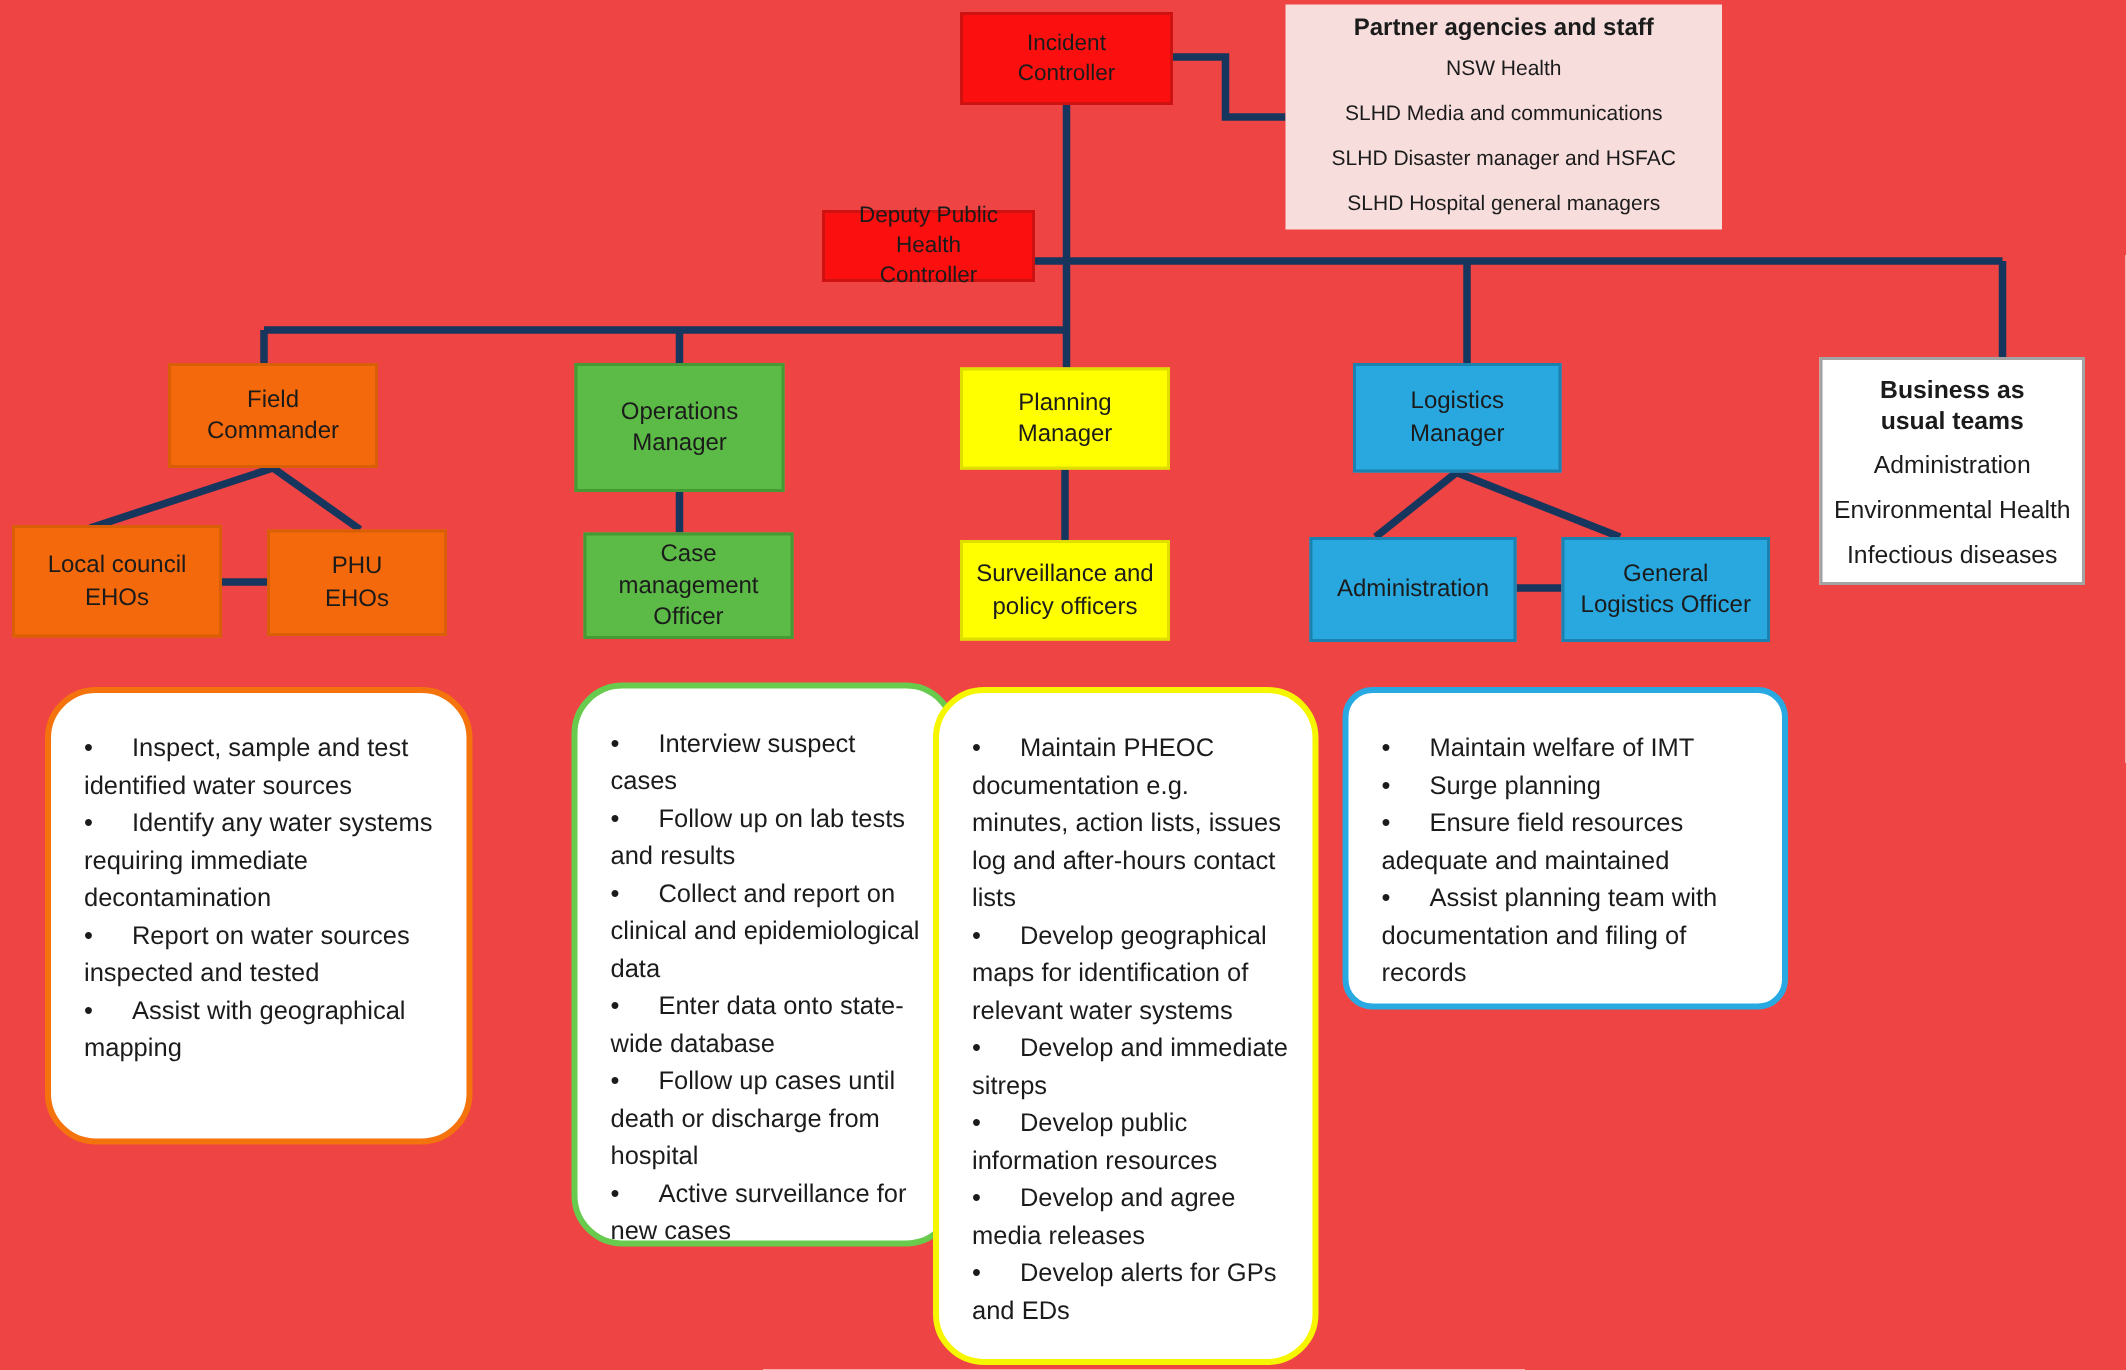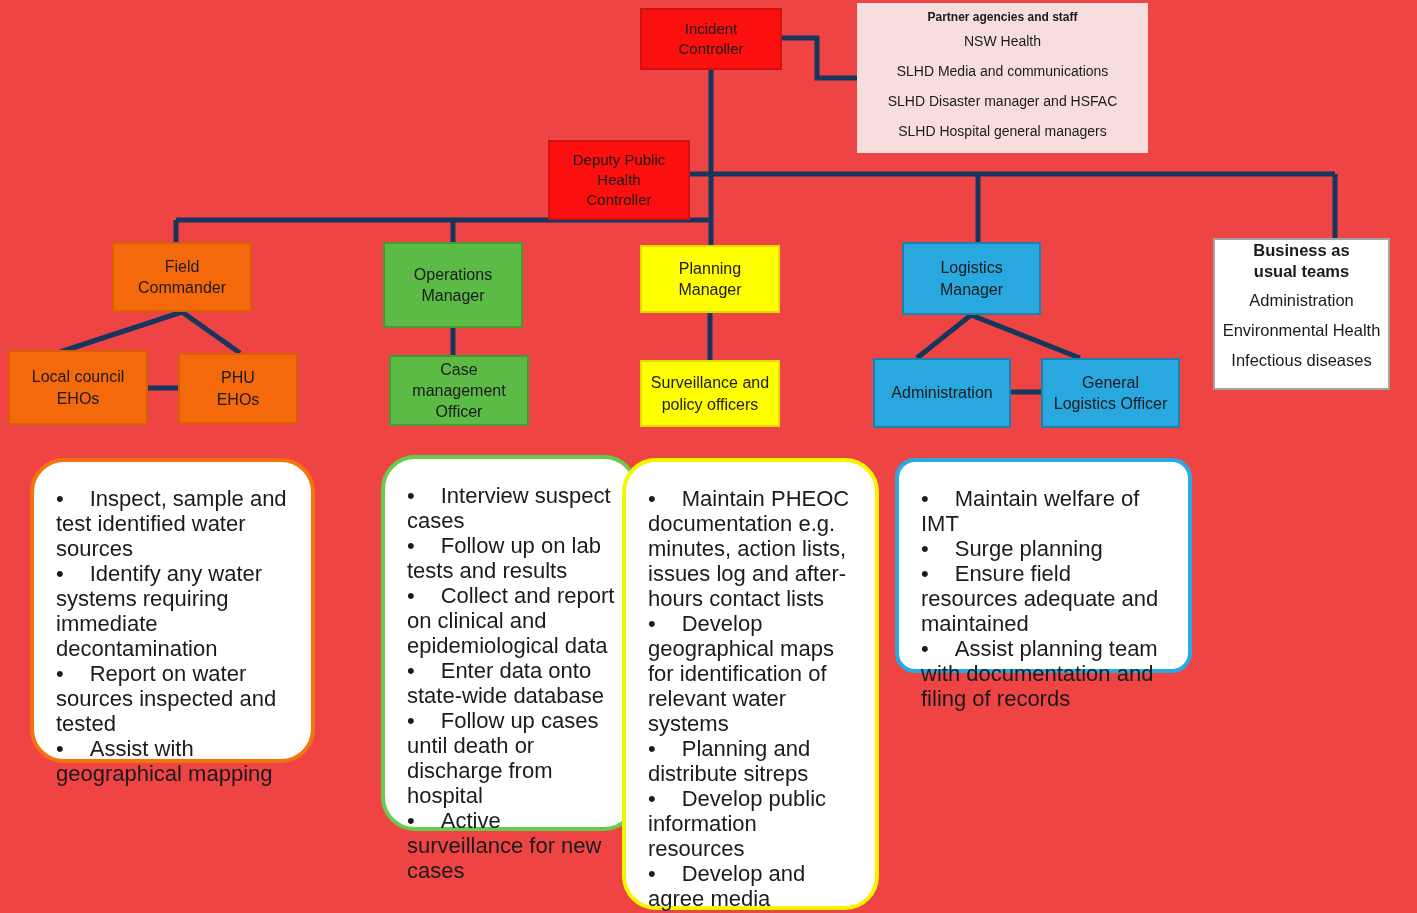--- a/index.html
+++ b/index.html
@@ -15,30 +15,30 @@
   }
   .node.red{background:#FB0F0F;border-color:#CE1212;font-size:15px;padding:0 14px;}
   .node.orange{background:#F4690B;border-color:#D95F06;}
   .node.green{background:#5CBA47;border-color:#459A34;}
   .node.yellow{background:#FFFF00;border-color:#DEDE00;}
   .node.blue{background:#29A8E0;border-color:#1B82B0;}
   .node.pad-s{padding:0 8px;}
 
   .panel{position:absolute;box-sizing:border-box;text-align:center;}
   .panel-partner{background:#F7DEDD;padding-top:7px;}
-  .panel-partner .panel-title{font-weight:bold;font-size:12px;margin-bottom:2px;}
+  .panel-partner .panel-title{font-weight:bold;font-size:16px;margin-bottom:2px;}
   .panel-partner .panel-item{font-size:14px;line-height:30px;}
-  .panel-business{background:#ffffff;border:2px solid #A3A3A3;}
+  .panel-business{background:#ffffff;border:2px solid #A3A3A3;padding-top:10px;}
   .panel-business .panel-title{font-weight:bold;font-size:16.5px;line-height:1.25;margin:0 30px 4px 30px;}
   .panel-business .panel-item{font-size:16.5px;line-height:30px;}
 
   .tasklist{
     position:absolute;box-sizing:border-box;background:#ffffff;
     border:4px solid;border-radius:34px;
-    padding:24px 16px 0 22px;font-size:22px;line-height:25px;
+    padding:24px 16px 0 22px;font-size:17px;line-height:25px;
   }
   .tasklist.orange{border-color:#F4730C;}
   .tasklist.green{border-color:#68CB4D;}
   .tasklist.yellow{border-color:#F6F600;}
   .tasklist.blue{border-color:#29A9E1;border-radius:20px;}
   .task-item::before{content:"\2022";margin-right:26px;}
 </style>
 </head>
 <body>
 
@@ -58,21 +58,21 @@
     <path d="M148 388 H178"></path>
     <path d="M453 313 V355"></path>
     <path d="M710 313 V360"></path>
     <path d="M971 315 L917 358"></path>
     <path d="M971 315 L1080 358"></path>
     <path d="M1011 392 H1041"></path>
   </svg>
 
   <div class="node red" style="left:640px;top:8px;width:142px;height:62px;">Incident Controller</div>
 
-  <div class="node red" style="left:548px;top:140px;width:142px;height:80px;">Deputy Public Health Controller</div>
+  <div class="node red" style="left:548px;top:140px;width:142px;height:48px;">Deputy Public Health Controller</div>
 
   <div class="node orange" style="left:112px;top:242px;width:140px;height:70px;">Field Commander</div>
 
   <div class="node green" style="left:383px;top:242px;width:140px;height:86px;">Operations Manager</div>
 
   <div class="node yellow" style="left:640px;top:245px;width:140px;height:68px;">Planning Manager</div>
 
   <div class="node blue" style="left:902px;top:242px;width:139px;height:73px;">Logistics Manager</div>
 
   <div class="node orange" style="left:8px;top:350px;width:140px;height:75px;">Local council EHOs</div>
@@ -114,21 +114,21 @@
     <div class="task-item">Follow up on lab tests and results</div>
     <div class="task-item">Collect and report on clinical and epidemiological data</div>
     <div class="task-item">Enter data onto state-wide database</div>
     <div class="task-item">Follow up cases until death or discharge from hospital</div>
     <div class="task-item">Active surveillance for new cases</div>
   </div>
 
   <div class="tasklist yellow" style="left:622px;top:458px;width:257px;height:452px;">
     <div class="task-item">Maintain PHEOC documentation e.g. minutes, action lists, issues log and after-hours contact lists</div>
     <div class="task-item">Develop geographical maps for identification of relevant water systems</div>
-    <div class="task-item">Planning and distribute sitreps</div>
+    <div class="task-item">Develop and immediate sitreps</div>
     <div class="task-item">Develop public information resources</div>
     <div class="task-item">Develop and agree media releases</div>
     <div class="task-item">Develop alerts for GPs and EDs</div>
   </div>
 
   <div class="tasklist blue" style="left:895px;top:458px;width:297px;height:215px;">
     <div class="task-item">Maintain welfare of IMT</div>
     <div class="task-item">Surge planning</div>
     <div class="task-item">Ensure field resources adequate and maintained</div>
     <div class="task-item">Assist planning team with documentation and filing of records</div>

